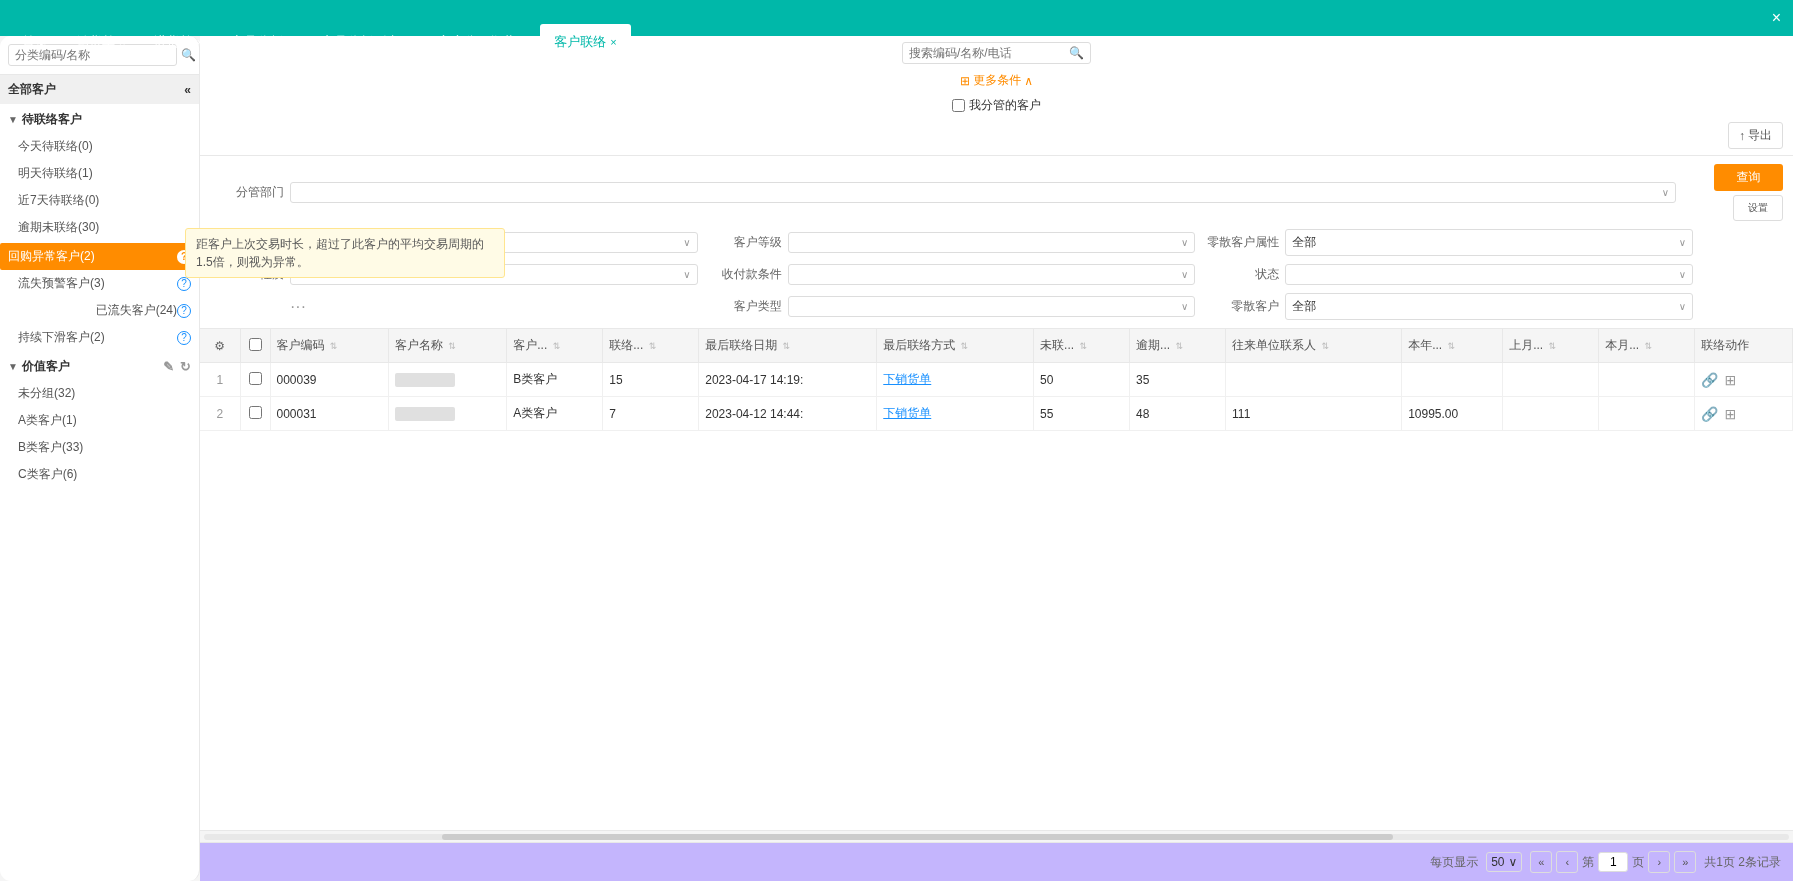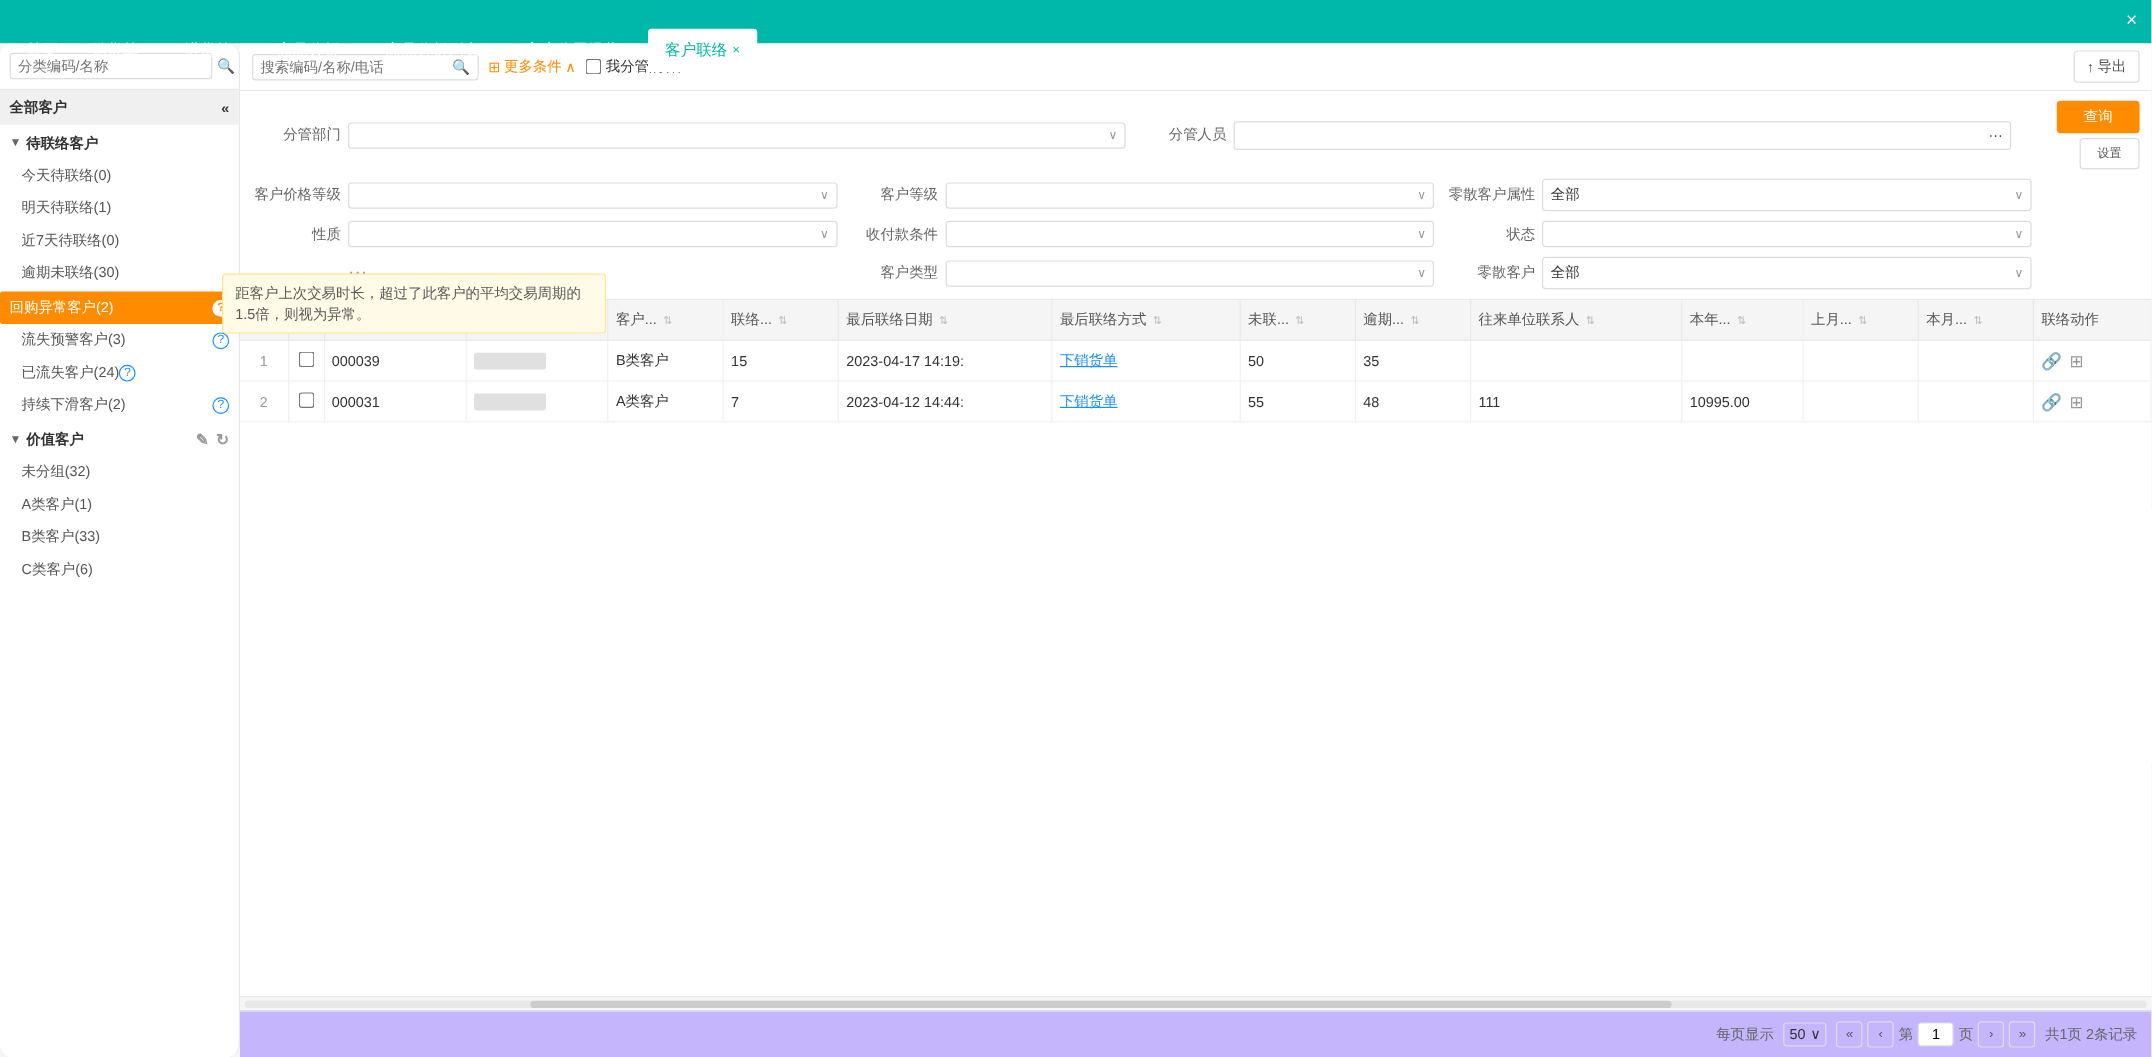--- a/index.html
+++ b/index.html
@@ -68,21 +68,21 @@
     }
 
     
     .content-area {
       flex: 1; display: flex; flex-direction: column; overflow: hidden; background: #f5f5f5;
     }
 
     
     .filter-bar {
       background: #fff; padding: 6px 10px; display: flex; align-items: center;
-      gap: 8px; border-bottom: 1px solid #e8e8e8;
+      gap: 8px; border-bottom: 1px solid #e8e8e8; flex-direction: column;
     }
     .filter-search {
       display: flex; align-items: center; border: 1px solid #ddd; border-radius: 3px;
       padding: 3px 6px; background: #fff;
     }
     .filter-search input { border: none; outline: none; font-size: 12px; width: 160px; }
     .filter-search .icon { color: #999; }
     .more-conditions {
       color: #ff8c00; cursor: pointer; display: flex; align-items: center; gap: 3px; font-size: 12px;
     }
@@ -254,21 +254,21 @@
         <span>回购异常客户(2)</span>
         <span style="background:#fff;color:#ff8c00;border-radius:50%;width:14px;height:14px;display:inline-flex;align-items:center;justify-content:center;font-size:10px;font-weight:bold;">?</span>
       </div>
     </div>
 
     <div class="sidebar-item" style="display:flex;align-items:center;justify-content:space-between;">
       <span>流失预警客户(3)</span>
       <span style="color:#1890ff;border:1px solid #1890ff;border-radius:50%;width:14px;height:14px;display:inline-flex;align-items:center;justify-content:center;font-size:10px;">?</span>
     </div>
 
-    <div class="sidebar-item" style="display:flex;align-items:center;justify-content:flex-start;">
+    <div class="sidebar-item" style="display:flex;align-items:center;justify-content:flex-end;">
       <span>已流失客户(24)</span>
       <span style="color:#1890ff;border:1px solid #1890ff;border-radius:50%;width:14px;height:14px;display:inline-flex;align-items:center;justify-content:center;font-size:10px;">?</span>
     </div>
 
     <div class="sidebar-item" style="display:flex;align-items:center;justify-content:space-between;">
       <span>持续下滑客户(2)</span>
       <span style="color:#1890ff;border:1px solid #1890ff;border-radius:50%;width:14px;height:14px;display:inline-flex;align-items:center;justify-content:center;font-size:10px;">?</span>
     </div>
 
     <div class="sidebar-group">
@@ -310,27 +310,20 @@
     </div>
 
     <div class="expanded-filters">
 
       <div class="filter-row">
         <div class="filter-field">
           <span class="filter-label">分管部门</span>
           <div class="filter-select">
             <span></span>
             <span class="arrow">∨</span>
-          </div>
-        </div>
-        <div class="filter-field">
-          <span class="filter-label">分管人员</span>
-          <div class="filter-select" style="flex:1;border:1px solid #ddd;border-radius:3px;padding:4px 6px;display:flex;align-items:center;justify-content:space-between;">
-            <span></span>
-            <span>···</span>
           </div>
         </div>
         <div class="filter-btns">
           <button class="filter-btn-query">查询</button>
           <button class="filter-btn-settings">设置</button>
         </div>
       </div>
 
       <div class="filter-row">
         <div class="filter-field">

